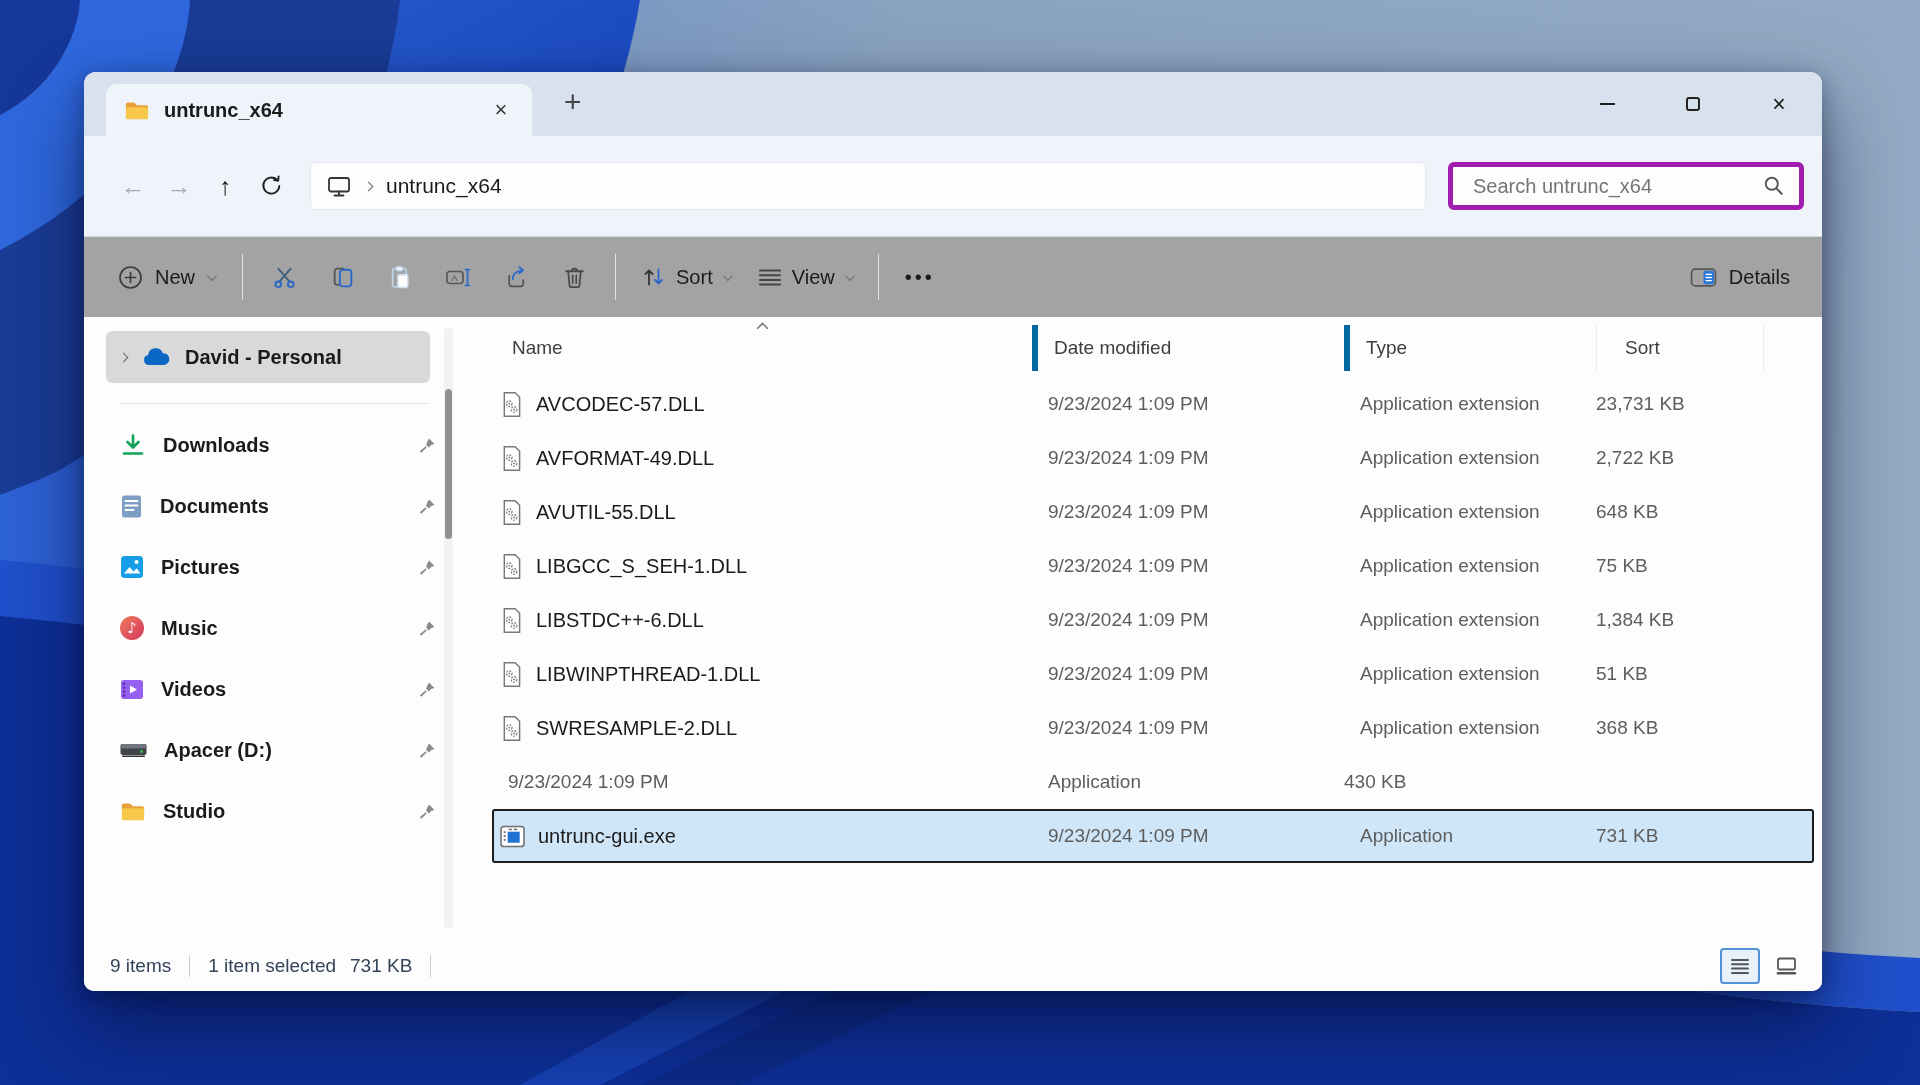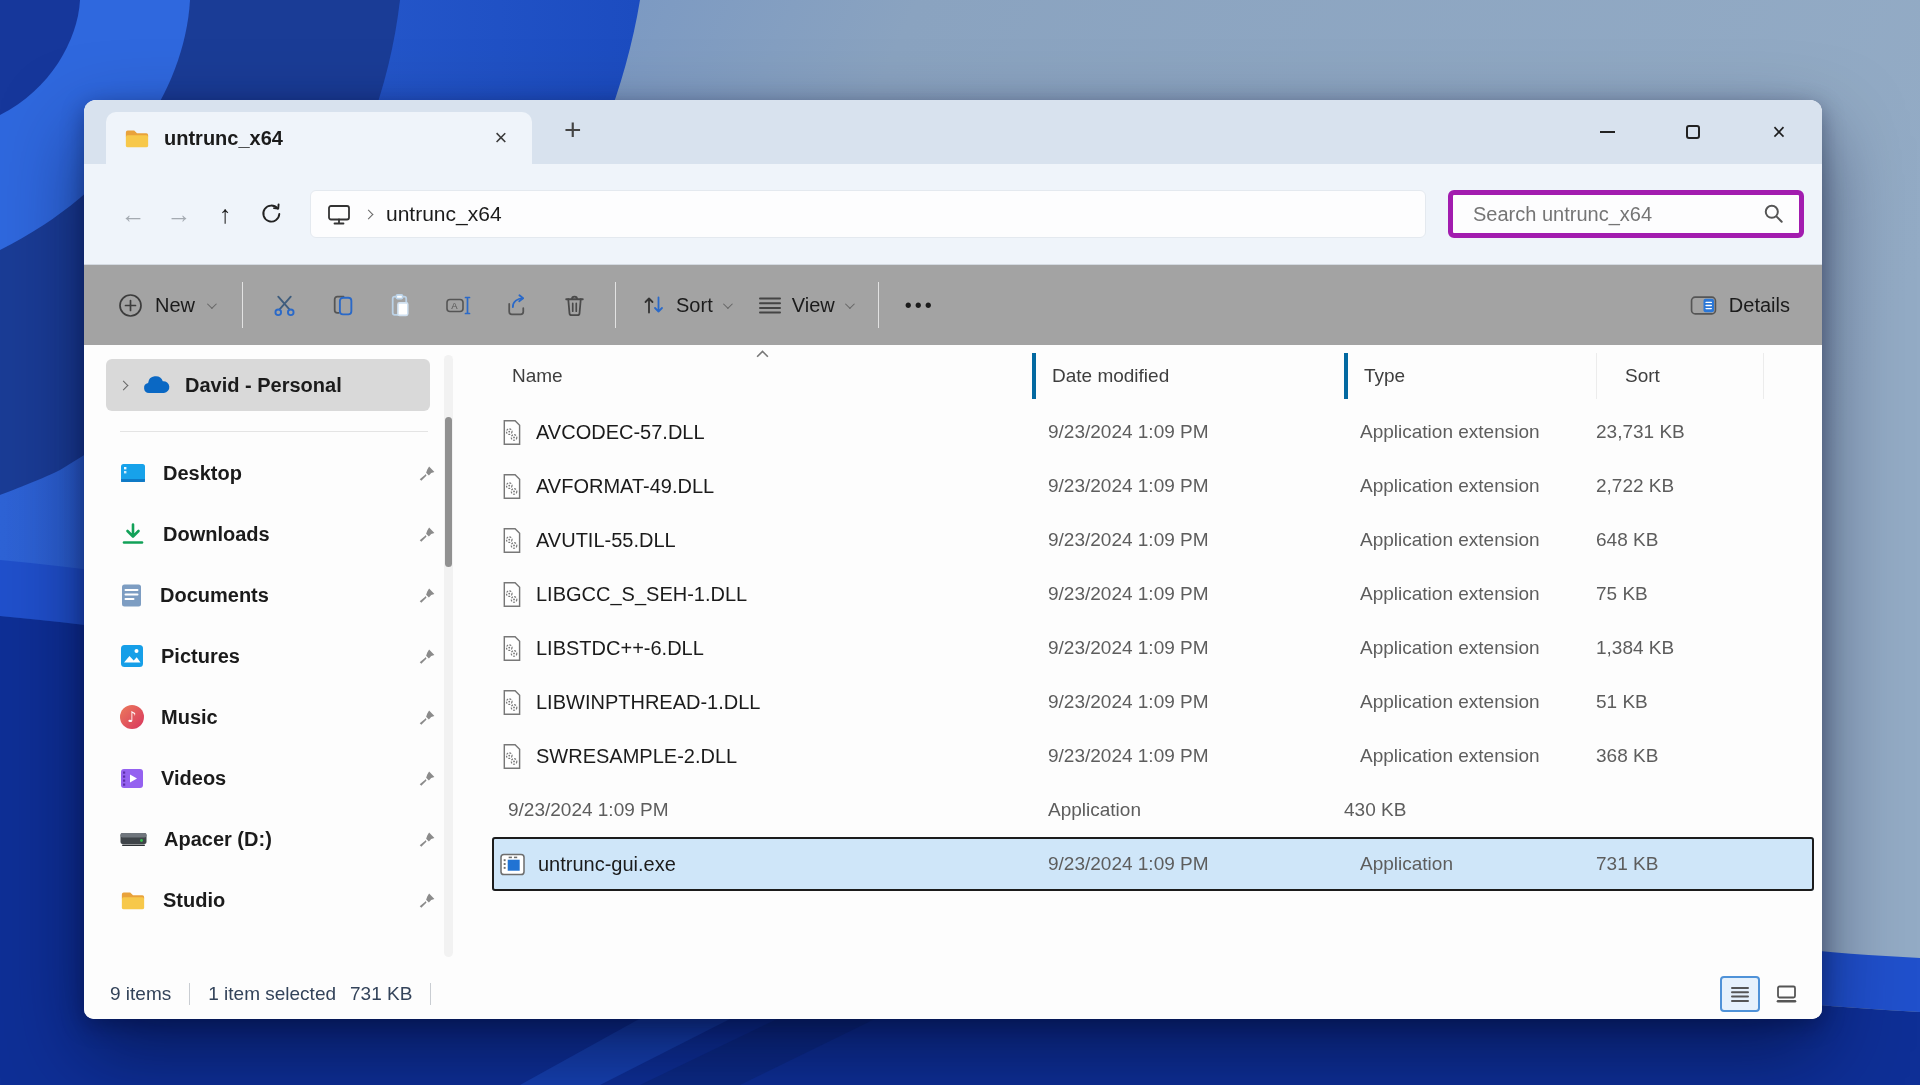--- a/index.html
+++ b/index.html
@@ -1,21 +1,21 @@
 <!DOCTYPE html>
 <html><head>
 <meta charset="utf-8">
 <style>
   * { margin:0; padding:0; box-sizing:border-box; }
   html,body { width:1920px; height:1085px; overflow:hidden; font-family:"Liberation Sans","DejaVu Sans",sans-serif; }
   .stage { position:relative; width:1920px; height:1085px; background:#8ea6c1; }
   .wallpaper { position:absolute; inset:0; }
 
   
-  .window { position:absolute; left:84px; top:100px; width:1738px; height:919px;
+  .window { position:absolute; left:84px; top:72px; width:1738px; height:919px;
     border-radius:12px 12px 10px 10px; overflow:hidden; background:#fdfdfd;
     box-shadow:0 34px 80px rgba(2,8,40,.52), 0 6px 22px rgba(2,8,40,.35);
     display:flex; flex-direction:column; }
 
   
   .tabbar { height:64px; background:#d8e2ee; display:flex; align-items:flex-end; padding-left:22px; position:relative; flex:0 0 auto; }
   .tab { height:52px; width:426px; background:#eff4fa; border-radius:10px 10px 0 0;
     display:flex; align-items:center; padding:0 16px 0 18px; gap:14px; }
   .tab-title { font-size:20px; font-weight:700; color:#1b1b1b; }
   .tab-close { margin-left:auto; font-size:22px; color:#3a3a3a; width:30px; text-align:center; cursor:default; }
@@ -69,21 +69,21 @@
   .sb-pin { margin-left:auto; display:flex; align-items:center; }
   .sb-scroll-track { position:absolute; right:3px; top:10px; bottom:12px; width:9px; background:#f2f2f2; border-radius:5px; }
   .sb-scroll-thumb { position:absolute; right:1px; top:62px; width:7px; height:150px; background:#919191; border-radius:4px; }
 
   
   .filearea { flex:1; padding-top:8px; min-width:0; }
   .list-header { margin-left:36px; height:46px; display:grid; grid-template-columns:540px 312px 252px 168px 1fr;
     align-items:center; position:relative; color:#3e3e3e; font-size:19px; }
   .lh-cell { height:100%; display:flex; align-items:center; }
   .lh-name { padding-left:20px; }
-  .lh-date, .lh-type { padding-left:16px; border-left:4px solid #0369a1; }
+  .lh-date, .lh-type { padding-left:16px; border-left:6px solid #0369a1; }
   .lh-size { padding-left:28px; border-left:1px solid #ececec; border-right:1px solid #ececec; }
   .sort-caret { position:absolute; left:263px; top:-4px; }
   .rows { margin-left:36px; margin-top:6px; }
   .row { width:1322px; height:54px; display:grid; grid-template-columns:540px 312px 252px 168px 1fr;
     align-items:center; border-radius:3px; }
   .row.selected { background:#cfe6f9; outline:2px solid #1c1c1c; outline-offset:-2px; }
   .cell-name { display:flex; align-items:center; gap:13px; padding-left:8px; font-size:20px; color:#1b1b1b; }
   .cell-date, .cell-type { padding-left:16px; font-size:19px; color:#5d5d5d; }
   .cell-size { text-align:left; padding-right:4px; font-size:19px; color:#5d5d5d; }
 
@@ -263,37 +263,20 @@
       <div class="sidebar">
         <div class="sb-profile">
           <span class="chev right chev-sm"></span>
           <svg width="30" height="21" viewBox="0 0 30 21">
             <path d="M23 18 H8 a5 5 0 0 1 -0.9 -9.9 A7.6 7.6 0 0 1 21.8 6.2 A5.5 5.5 0 0 1 23 18 Z" fill="#0a68c4"></path>
           </svg>
           <span class="sb-profile-label">David - Personal</span>
         </div>
         <div class="sb-divider"></div>
 
-        <div class="sb-item">
-          <svg width="26" height="20" viewBox="0 0 26 20">
-            <rect x="1" y="1" width="24" height="18" rx="2.5" fill="#17a2ea"></rect>
-            <rect x="4" y="4" width="2.4" height="2.4" fill="#fff" opacity="0.95"></rect>
-            <rect x="4" y="8" width="2.4" height="2.4" fill="#fff" opacity="0.8"></rect>
-            <rect x="1" y="16" width="24" height="3" fill="#0d73c0" opacity="0.85"></rect>
-          </svg>
-          <span class="sb-label">Desktop</span>
-          <span class="sb-pin">
-            <svg width="17" height="17" viewBox="0 0 16 16">
-                <g fill="#8b8b8b">
-                  <path d="M9.5 1.5 l5 5 -3 1.1 -2.2 2.2 -2.6 -2.6 1.1 -3 z"></path>
-                  <path d="M6.6 9.4 L2.2 13.8 l-0.4 -0.4 z" stroke="#8b8b8b" stroke-width="1.5"></path>
-                </g>
-              </svg>
-          </span>
-        </div>
 
         <div class="sb-item">
           <svg width="26" height="22" viewBox="0 0 26 22">
             <path d="M13 1.5 V12.5 M7.5 8 L13 13.5 L18.5 8" fill="none" stroke="#12a158" stroke-width="2.6" stroke-linecap="round" stroke-linejoin="round"></path>
             <path d="M4 19.5 h18" stroke="#12a158" stroke-width="2.6" stroke-linecap="round"></path>
           </svg>
           <span class="sb-label">Downloads</span>
           <span class="sb-pin">
             <svg width="17" height="17" viewBox="0 0 16 16">
                 <g fill="#8b8b8b">

